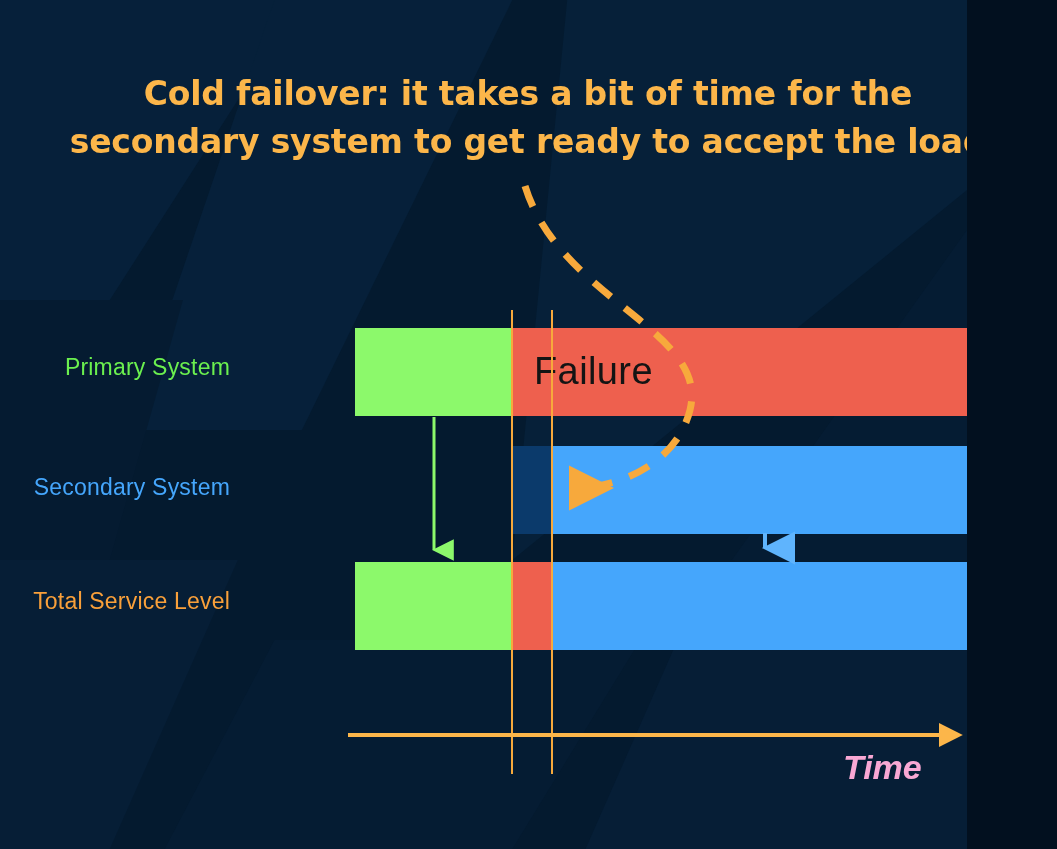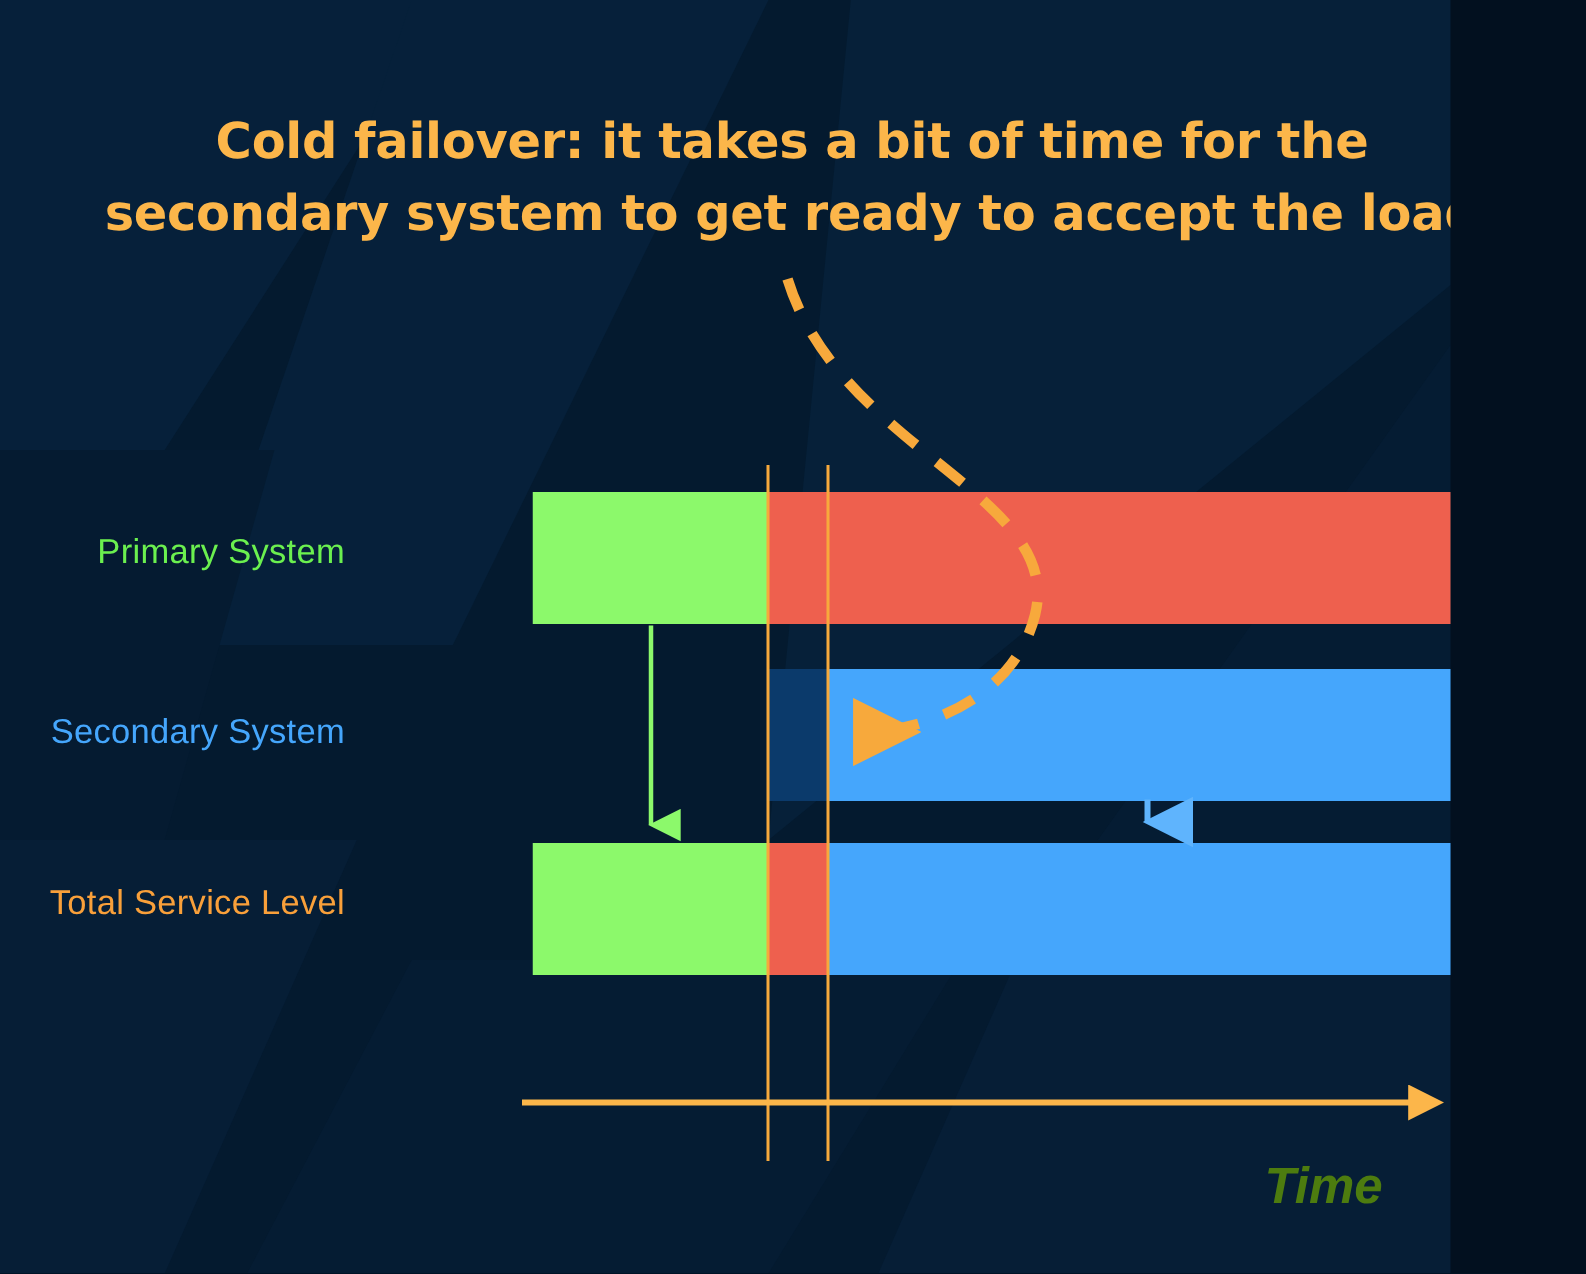--- a/index.html
+++ b/index.html
@@ -95,26 +95,25 @@
     width: 1057px;
     height: 849px;
     pointer-events: none;
   }
 
   
   #time-label {
     position: absolute;
     left: 843px;
     top: 748px;
-    color: #4d7c0f;
+    color: #f9a8d4;
     font-family: "Liberation Sans", sans-serif;
     font-style: italic;
     font-weight: bold;
     font-size: 34px;
-    margin-top: 24px;
   }
 
   
   #watermark {
     position: absolute;
     left: 1021px;
     top: 252px;
     transform-origin: 0 0;
     transform: rotate(90deg);
     white-space: nowrap;
@@ -157,20 +156,21 @@
     <div class="seg" style="left:157px; width:40px; background:#0b3a6b;"></div>
     <div class="seg" style="left:197px; width:425px; background:#45a6fc;"></div>
   </div>
 
   <div class="bar" id="bar-total">
     <div class="seg" style="left:0px; width:157px; background:#8cf96b;"></div>
     <div class="seg" style="left:157px; width:40px; background:#ee604e;"></div>
     <div class="seg" style="left:197px; width:425px; background:#45a6fc;"></div>
   </div>
 
+  <div id="failure-label">Failure</div>
 
   <div class="vline" id="vline-failure"></div>
   <div class="vline" id="vline-ready"></div>
 
   <svg id="overlay" viewBox="0 0 1057 849">
     <defs>
       <marker id="head-green" markerWidth="8" markerHeight="8" refX="3.6" refY="6.6" orient="auto" markerUnits="strokeWidth">
         <polygon points="0,0 7.2,0 3.6,7.2" fill="#8cf96b"></polygon>
       </marker>
       <marker id="head-blue" markerWidth="9" markerHeight="9" refX="4.2" refY="7.6" orient="auto" markerUnits="strokeWidth">

